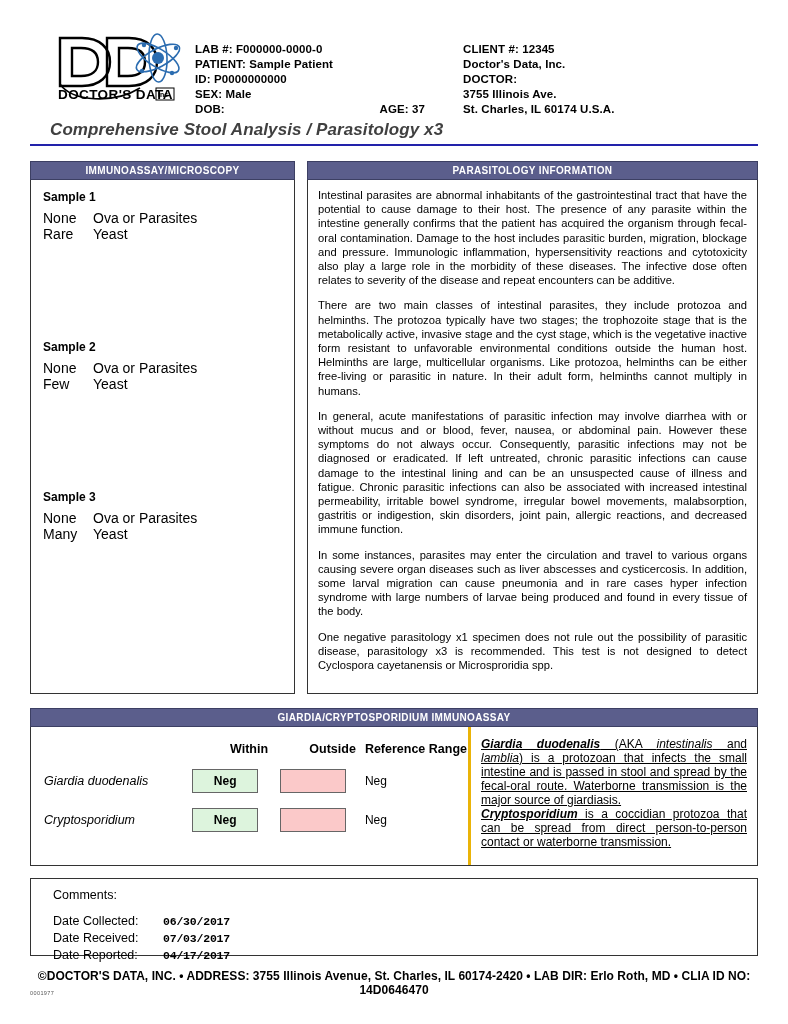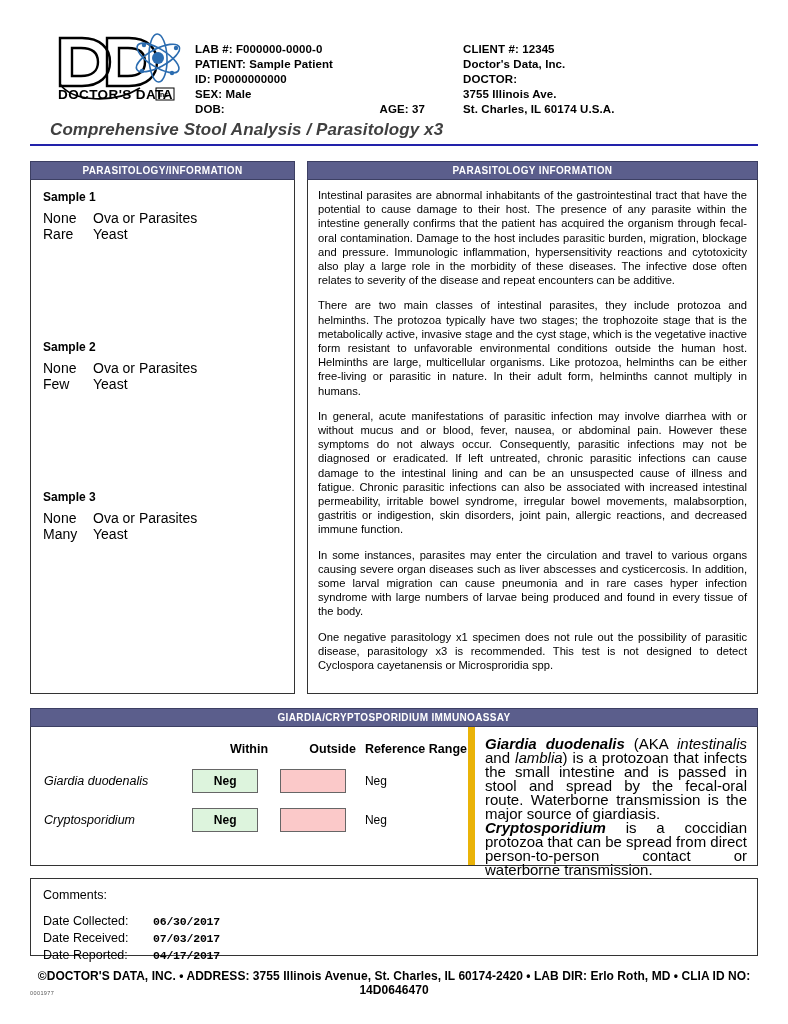--- a/index.html
+++ b/index.html
@@ -84,25 +84,26 @@
   .immuno { margin-top: 14px; }
   .immuno-body {
     border: 1px solid #333;
     border-top: none;
     display: flex;
     height: 139px;
   }
   .immuno-left { flex: 0 0 437px; padding: 14px 0 0 12px; }
   .immuno-right {
     flex: 1 1 auto;
-    border-left: 7px solid #eab308;
+    border-left: 3px solid #eab308;
     padding: 10px 10px 0 10px;
-    font-size: 15px;
+    font-size: 12px;
     line-height: 14px;
     text-align: justify;
+    text-decoration: underline;
   }
   .ia-table { width: 100%; border-collapse: collapse; }
   .ia-table th {
     font-size: 12.5px; font-weight: bold; text-align: right;
     padding-bottom: 12px; white-space: nowrap;
   }
   .ia-table th.analyte-h { width: 145px; }
   .ia-table th.within-h { width: 92px; }
   .ia-table th.outside-h { width: 92px; }
   .ia-table th.ref-h { text-align: left; padding-left: 8px; }
@@ -117,21 +118,21 @@
   .box-green { background: #ddf4dd; }
   .box-pink  { background: #fbc9c9; }
   .ref-val { font-size: 12px; padding-left: 8px; }
   .sci { font-style: italic; }
   .sci-b { font-style: italic; font-weight: bold; }
 
   
   .comments {
     margin-top: 12px;
     border: 1px solid #333;
-    padding: 9px 12px 10px 12px;
+    padding: 9px 12px 10px 22px;
     height: 78px;
   }
   .comments-label { font-size: 12.5px; margin-bottom: 11px; }
   .date-row { font-size: 12.5px; line-height: 17px; display: flex; }
   .date-row .dlabel { flex: 0 0 110px; }
   .date-row .dval { font-family: "Liberation Mono", monospace; font-weight: bold; font-size: 11.5px; letter-spacing: -0.2px;}
 
   
   .footer {
     margin-top: 13px;
@@ -211,21 +212,21 @@
       <div class="hdr-line">3755 Illinois Ave.</div>
       <div class="hdr-line">St. Charles, IL 60174 U.S.A.</div>
     </div>
   </div>
 
   <div class="report-title">Comprehensive Stool Analysis / Parasitology x3</div>
 
   <div class="cols">
 
     <div class="col-left">
-      <div class="bar">PARASITOLOGY/INFORMATION</div>
+      <div class="bar">IMMUNOASSAY/MICROSCOPY</div>
       <div class="panel-body">
 
         <div class="sample-block">
           <div class="sample-title">Sample 1</div>
           <div class="sample-row">
             <span class="qty">None</span>
             <span>Ova or Parasites</span>
           </div>
           <div class="sample-row">
             <span class="qty">Rare</span>

